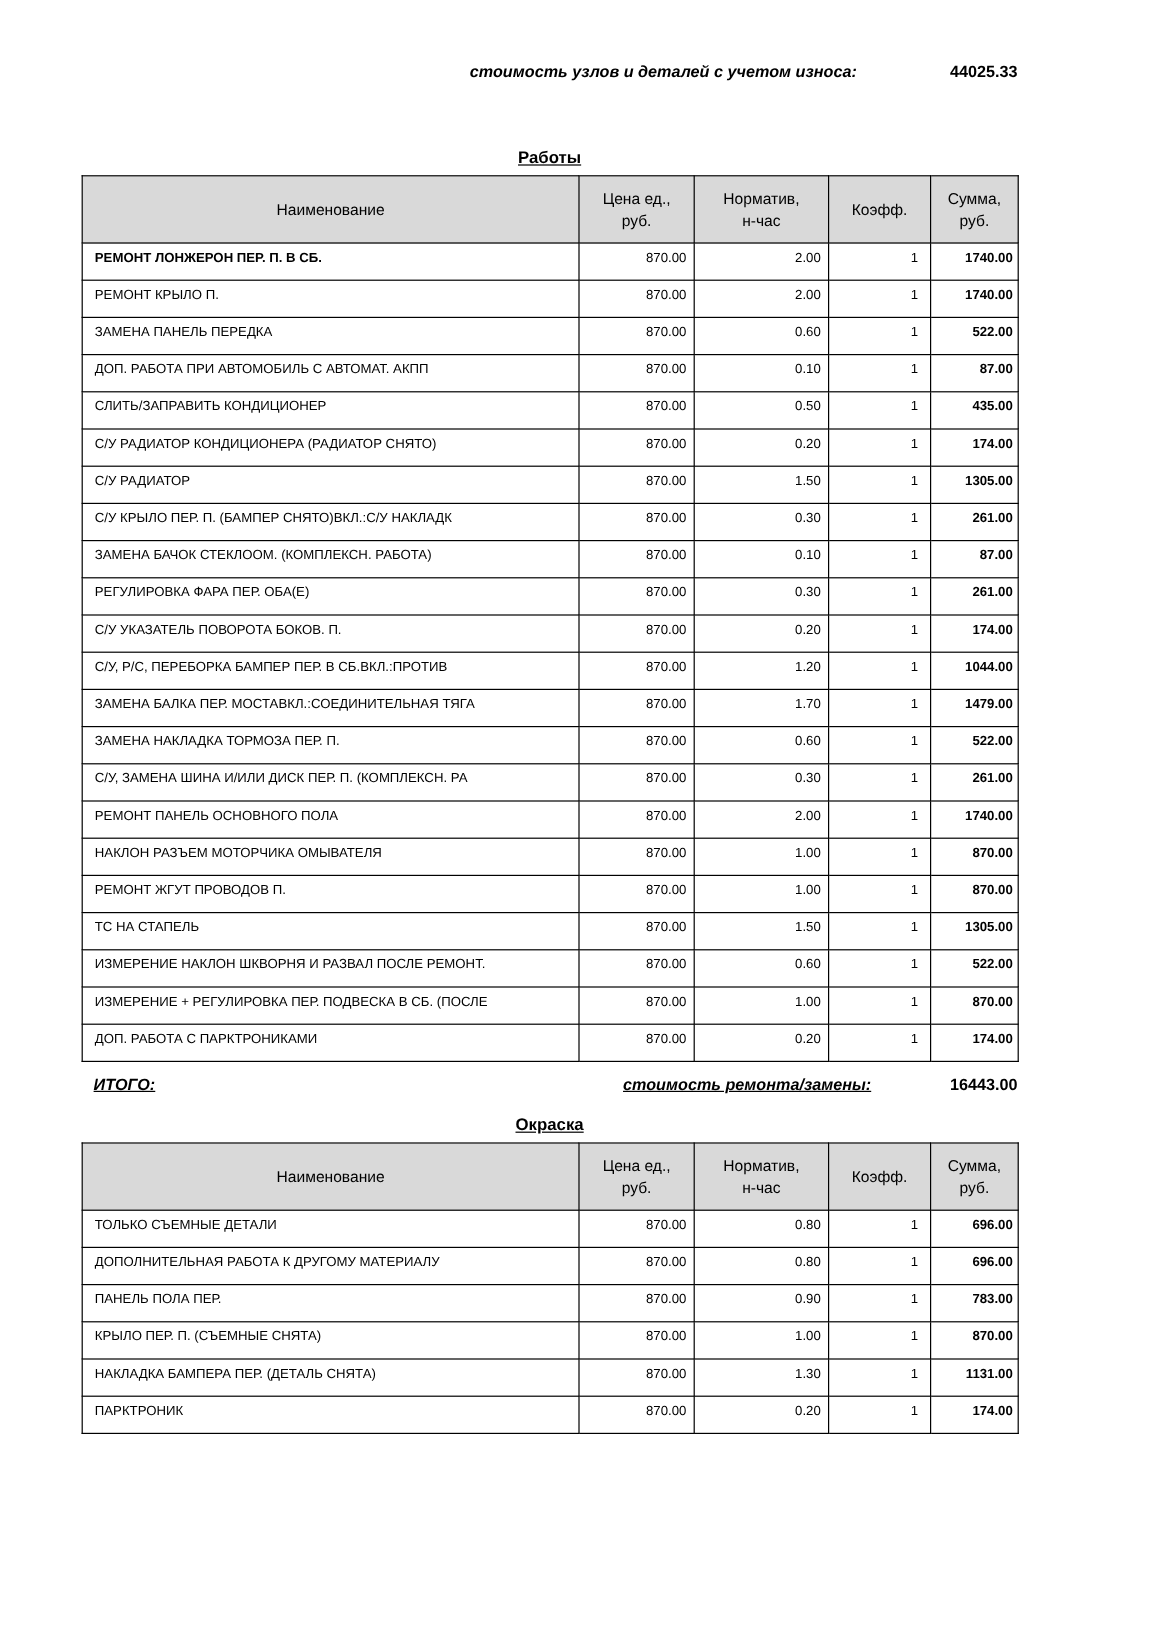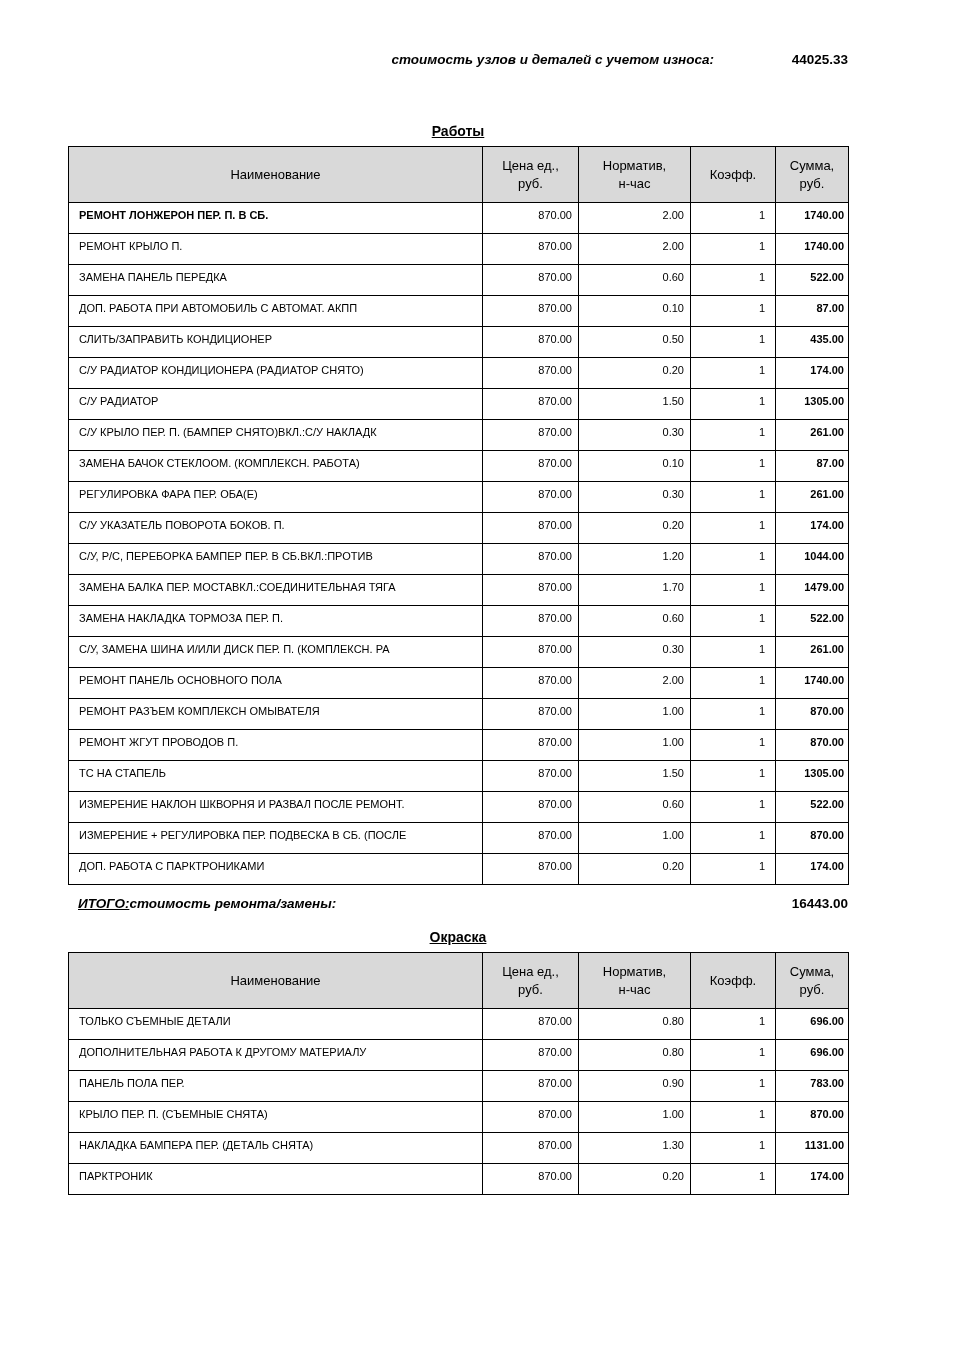--- a/index.html
+++ b/index.html
@@ -92,21 +92,21 @@
 
   
   .total-line {
     display: flex;
     align-items: baseline;
     margin-top: 11px;
     font-size: 13.5px;
     font-weight: bold;
   }
   .total-label { font-style: italic; padding-left: 10px; text-decoration: underline; }
-  .total-caption { flex: 1; font-style: italic; }
+  .total-caption { flex: 1; text-align: right; font-style: italic; text-decoration: underline; }
   .total-value { width: 122px; text-align: right; font-style: normal; }
 </style>
 </head>
 <body>
 
 <div class="page">
   <div class="content">
 
     <div class="topline">
       <span class="topline-label">стоимость узлов и деталей с учетом износа:</span>
@@ -242,21 +242,21 @@
             <td class="cell-sum">261.00</td>
           </tr>
           <tr>
             <td class="cell-name">РЕМОНТ ПАНЕЛЬ ОСНОВНОГО ПОЛА</td>
             <td class="cell-num">870.00</td>
             <td class="cell-num">2.00</td>
             <td class="cell-coef">1</td>
             <td class="cell-sum">1740.00</td>
           </tr>
           <tr>
-            <td class="cell-name">РЕМОНТ РАЗЪЕМ КОМПЛЕКСН ОМЫВАТЕЛЯ</td>
+            <td class="cell-name">НАКЛОН РАЗЪЕМ МОТОРЧИКА ОМЫВАТЕЛЯ</td>
             <td class="cell-num">870.00</td>
             <td class="cell-num">1.00</td>
             <td class="cell-coef">1</td>
             <td class="cell-sum">870.00</td>
           </tr>
           <tr>
             <td class="cell-name">РЕМОНТ ЖГУТ ПРОВОДОВ П.</td>
             <td class="cell-num">870.00</td>
             <td class="cell-num">1.00</td>
             <td class="cell-coef">1</td>

